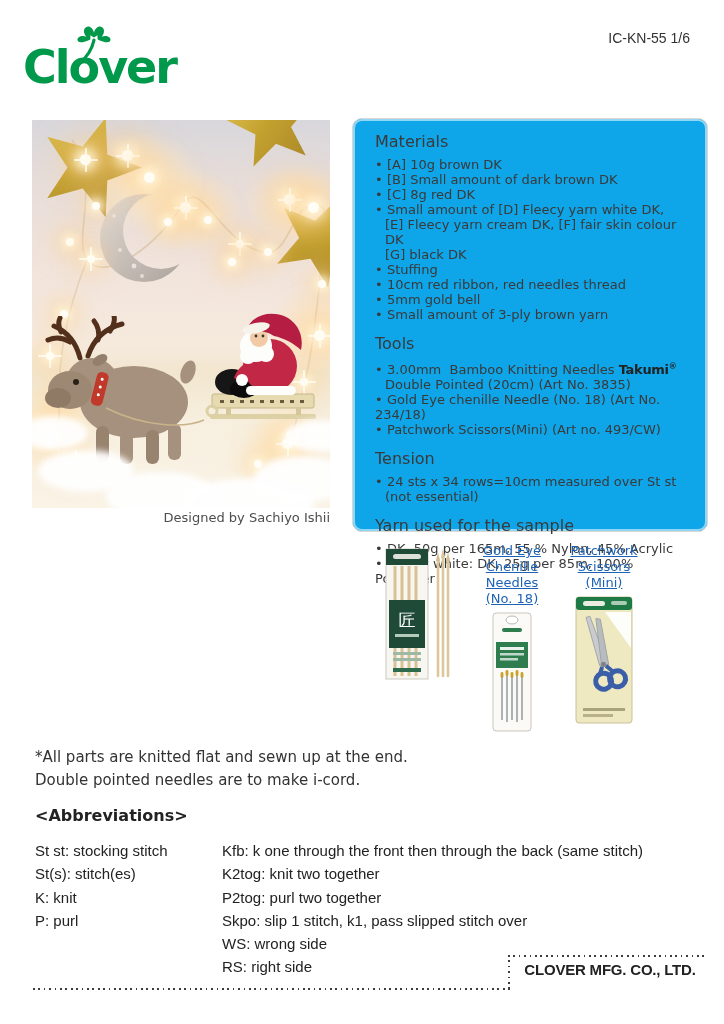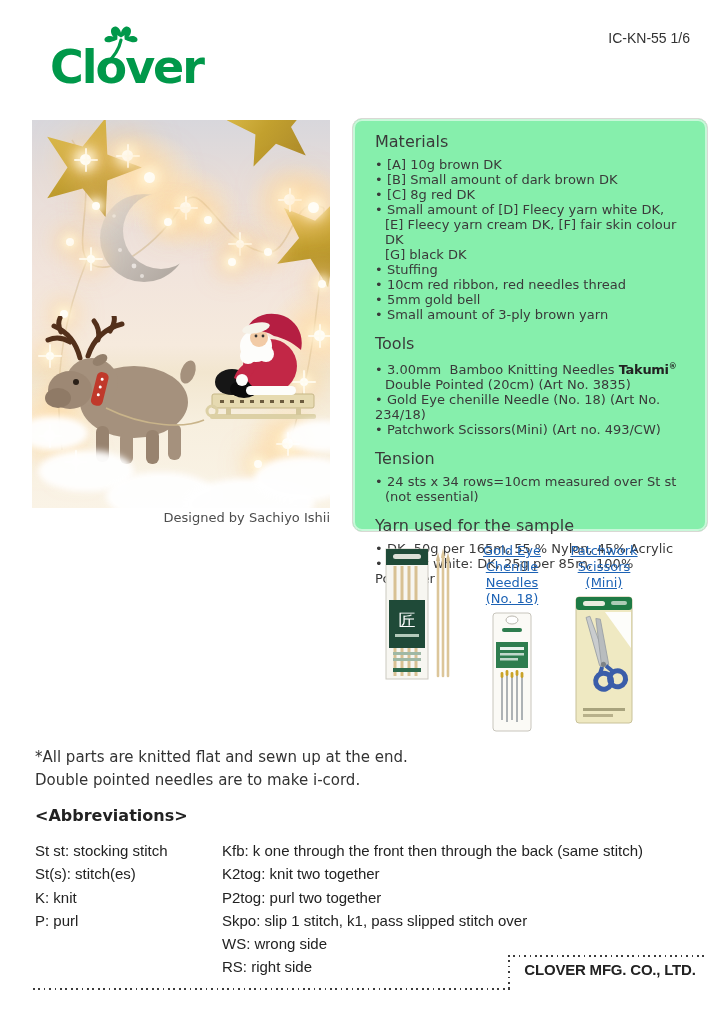--- a/index.html
+++ b/index.html
@@ -1,21 +1,21 @@
 <!DOCTYPE html>
 <html><head>
 <meta charset="utf-8">
 <style>
   * { margin:0; padding:0; box-sizing:border-box; }
   html,body { background:#ffffff; }
   .page { position:relative; width:724px; height:1024px; background:#fff; overflow:hidden;
           font-family:"DejaVu Sans", sans-serif; color:#3a3a3a; }
 
   
-  .logo { position:absolute; left:50px; top:20px; width:160px; height:76px; }
+  .logo { position:absolute; left:23px; top:20px; width:160px; height:76px; }
   .doc-number { position:absolute; right:34px; top:30px; font-family:"Liberation Sans",sans-serif;
                 font-size:14px; color:#333; }
   .page-title { position:absolute; right:34px; top:48px; font-family:"Liberation Sans",sans-serif;
                 font-size:31px; font-weight:400; color:#2b2b2b; letter-spacing:0.5px; }
 
   
   .photo { position:absolute; left:32px; top:120px; width:298px; height:388px; overflow:hidden;
            background:linear-gradient(180deg,#d8d7dc 0%, #e7ddd9 16%, #f1e4dc 38%, #f6eadd 58%,
                        #f2e6cf 65%, #f7efdf 78%, #faf3e6 100%); }
   .ph-glow { position:absolute; inset:0;
@@ -35,21 +35,21 @@
   .light.sparkle::before, .light.sparkle::after { content:""; position:absolute; left:50%; top:50%;
            width:24px; height:2px; background:rgba(255,252,240,0.85); border-radius:2px;
            transform:translate(-50%,-50%); }
   .light.sparkle::after { transform:translate(-50%,-50%) rotate(90deg); }
   .snow { position:absolute; background:#ffffff; border-radius:50%; filter:blur(3px); opacity:0.96; }
   .caption { position:absolute; left:32px; top:510px; width:298px; text-align:right;
              font-size:13px; color:#4d4d4d; }
 
   
   .info-box { position:absolute; left:352px; top:118px; width:356px; height:414px;
-              background:#86efac; border:1px solid #d9d8d4; border-radius:10px;
+              background:#0ea5e9; border:1px solid #d9d8d4; border-radius:10px;
               box-shadow:inset 0 0 0 2px rgba(255,255,255,0.55);
               padding:12px 14px 0 22px; }
   .info-box h2 { font-size:16px; font-weight:400; color:#3a3a3a; margin:12px 0 6px; }
   .info-box h2:first-child { margin-top:1px; }
   .b-item { font-size:13px; line-height:15px; color:#3a3a3a; }
   .b-line { white-space:pre-wrap; }
   .b-line .dot { display:inline-block; width:12px; }
   .b-line.cont { padding-left:10px; }
   .takumi { font-weight:bold; color:#222; letter-spacing:-0.3px; }
   .reg { font-size:8px; vertical-align:super; font-weight:bold; color:#222; }

